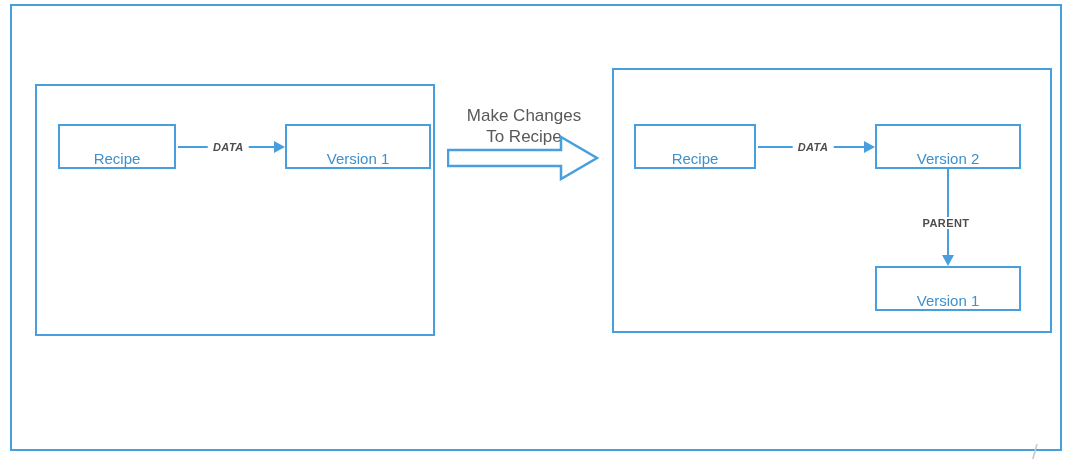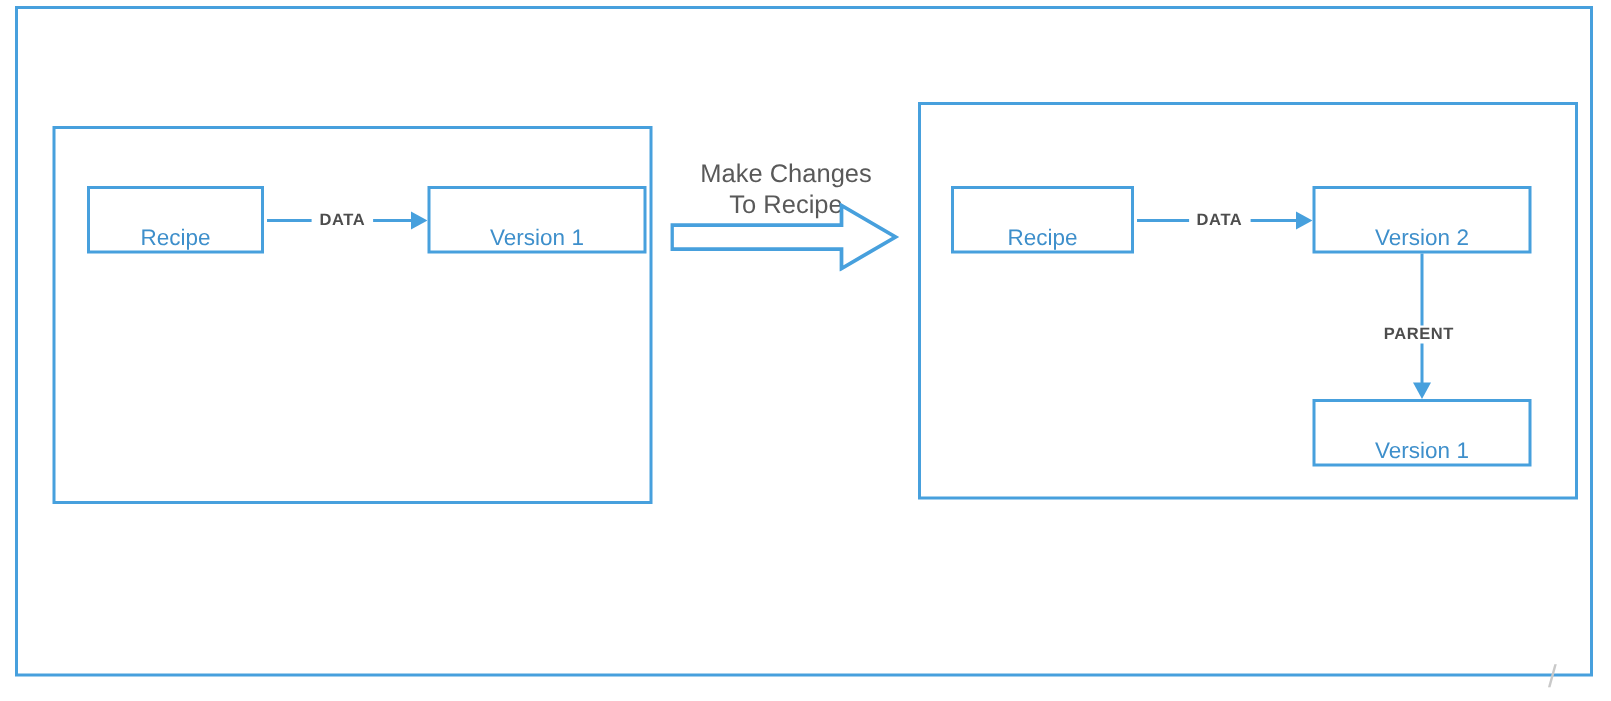--- a/index.html
+++ b/index.html
@@ -31,21 +31,21 @@
     display:flex;align-items:flex-end;justify-content:center;
     color:var(--text-blue);font-size:15px;
   }
   .box.recipe-l{left:58px;top:124px;width:118px;height:45px;}
   .box.version1-l{left:285px;top:124px;width:146px;height:45px;}
   .box.recipe-r{left:634px;top:124px;width:122px;height:45px;}
   .box.version2-r{left:875px;top:124px;width:146px;height:45px;}
   .box.version1-r{left:875px;top:266px;width:146px;height:45px;}
 
   
-  .arrow-h{position:absolute;height:12px;}
+  .arrow-h{position:absolute;height:12px;font-style:italic;}
   .arrow-h .line{
     position:absolute;left:0;right:10px;top:5px;border-top:2px solid var(--blue);
   }
   .arrow-h .head{
     position:absolute;right:0;top:0;width:0;height:0;
     border-left:11px solid var(--blue);
     border-top:6px solid transparent;
     border-bottom:6px solid transparent;
   }
   .arrow-h.left-data{left:178px;top:141px;width:107px;}

